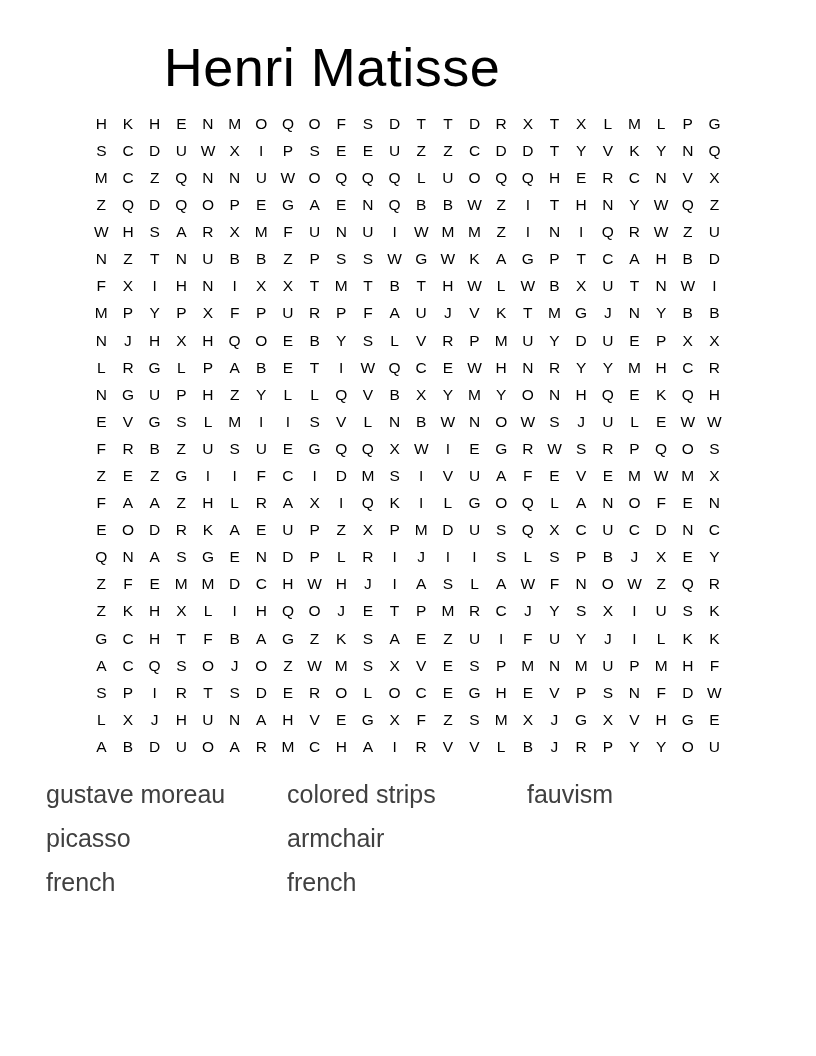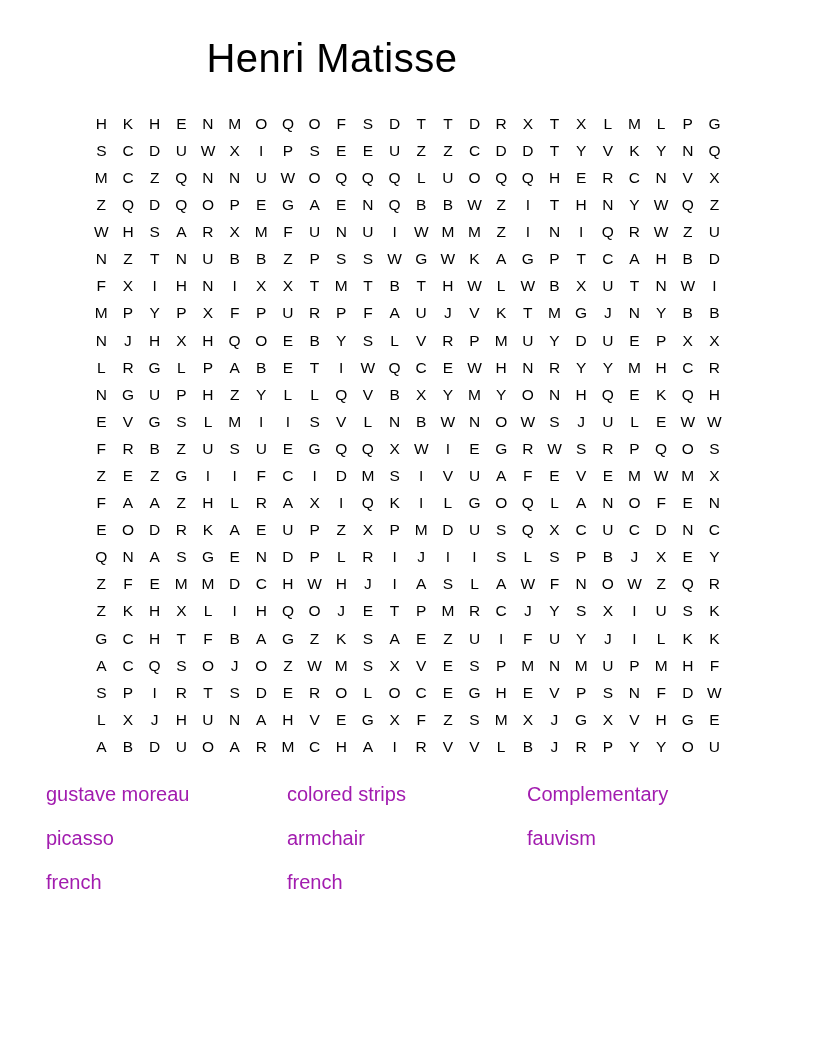--- a/index.html
+++ b/index.html
@@ -16,21 +16,21 @@
     position: absolute;
     inset: 0;
     background: #ffffff;
   }
   .page-title {
     position: absolute;
     top: 36px;
     left: 0;
     width: 664px;
     text-align: center;
-    font-size: 40px;
+    font-size: 54px;
     font-weight: 500;
     letter-spacing: 0.5px;
     color: #000000;
   }
   .word-grid {
     position: absolute;
     top: 110px;
     left: 88px;
     width: 640px;
   }
@@ -54,23 +54,23 @@
     left: 46px;
     width: 724px;
     display: grid;
     grid-template-columns: 241px 240px auto;
   }
   .word-column { display: block; }
   .word-item {
     height: 44.3px;
     display: flex;
     align-items: center;
-    font-size: 20px;
+    font-size: 25px;
     font-weight: 500;
-    color: #a21caf;
+    color: #404040;
     white-space: nowrap;
     text-align: right;
   }
 </style>
 </head>
 <body>
 
 <div class="page">
 
   <h1 class="page-title">Henri Matisse</h1>
@@ -707,18 +707,17 @@
         <div class="word-item">gustave moreau</div>
         <div class="word-item">picasso</div>
         <div class="word-item">french</div>
       </div>
     <div class="word-column">
         <div class="word-item">colored strips</div>
         <div class="word-item">armchair</div>
         <div class="word-item">french</div>
       </div>
     <div class="word-column">
-        <div class="word-item">Complementary</div>
         <div class="word-item">fauvism</div>
       </div>
   </div>
 
 </div>
 
 </body></html>

